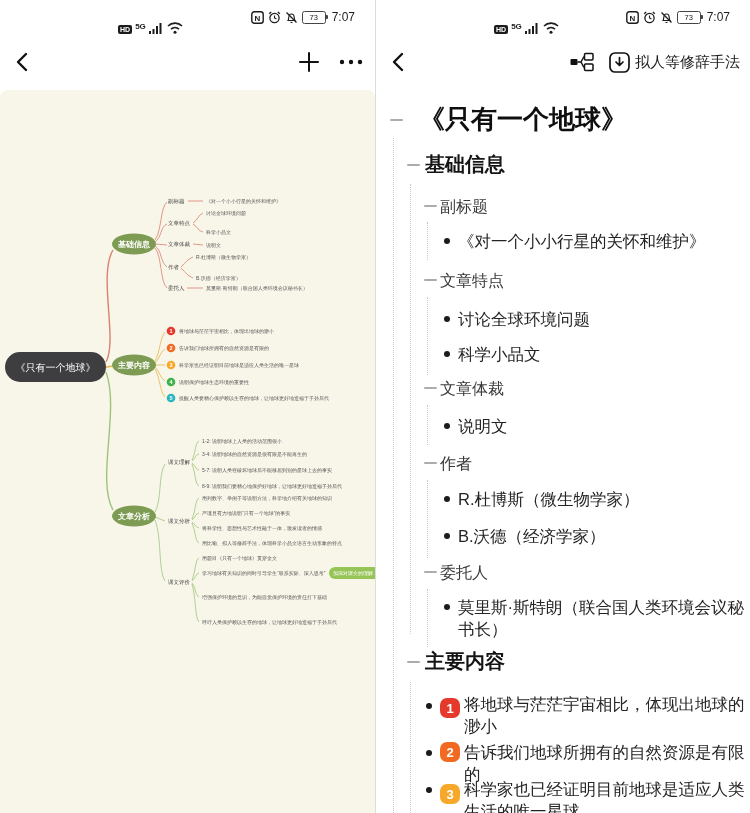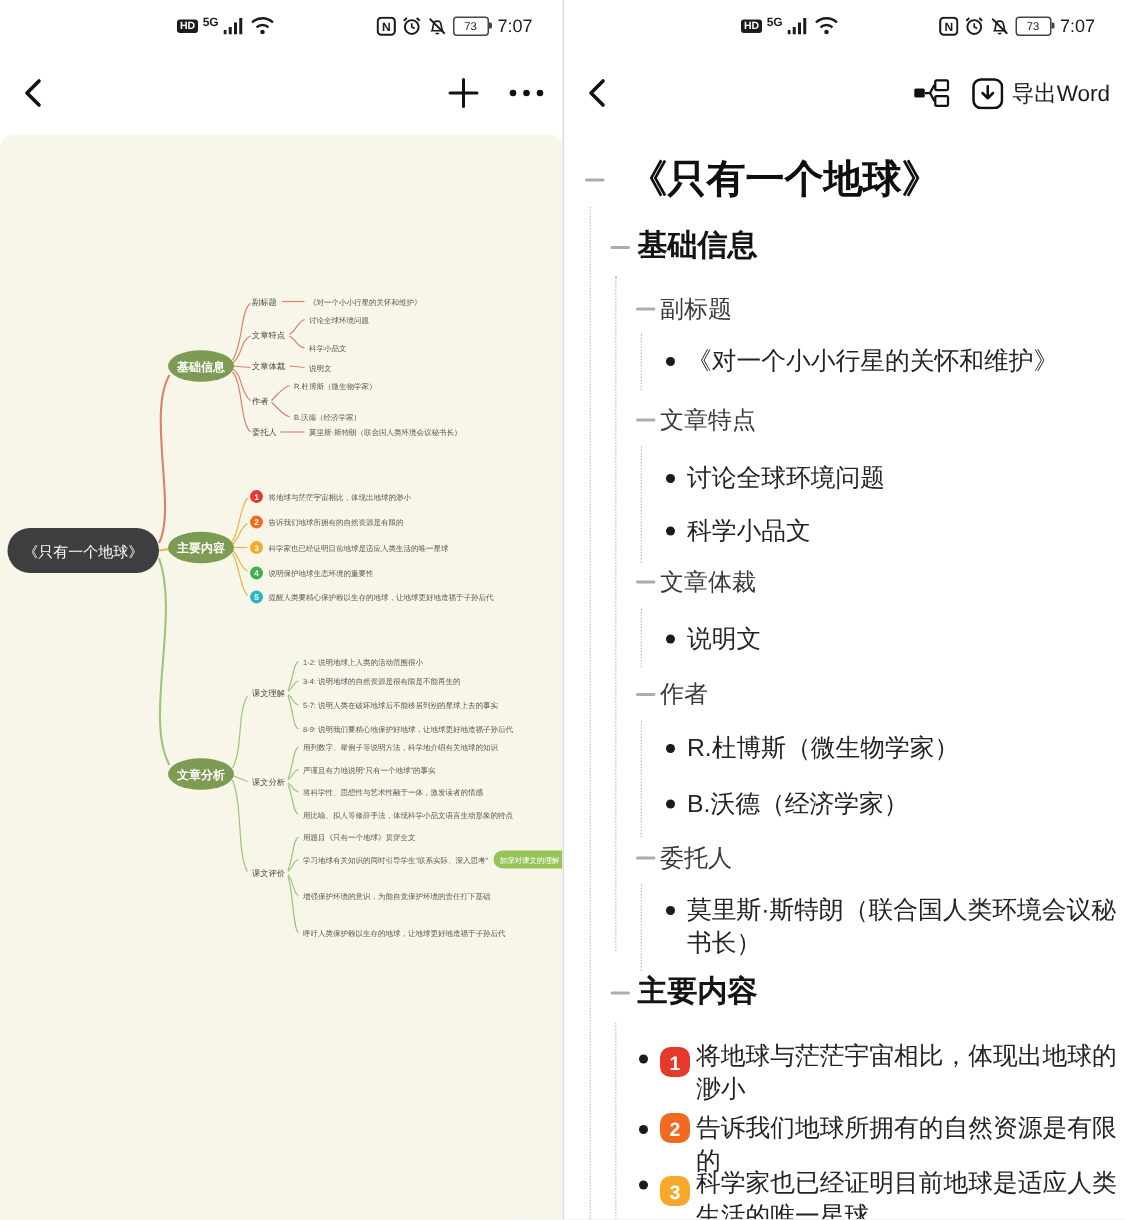--- a/index.html
+++ b/index.html
@@ -4,21 +4,21 @@
 <style>
   html,body{margin:0;padding:0;background:#e9e9e9;}
   .stage{position:relative;width:750px;height:813px;background:#ffffff;
          font-family:"Liberation Sans","DejaVu Sans",sans-serif;overflow:hidden;}
   .phone{position:absolute;top:0;width:375px;height:813px;background:#fff;box-sizing:border-box;}
   .phone.left{left:0;}
   .phone.right{left:375px;border-left:1px solid #dcdcdc;}
 
   
   .statusbar{position:relative;height:34px;background:#fff;color:#1c1c1c;}
-  .sb-group-l{position:absolute;left:118px;top:0;height:34px;display:flex;align-items:center;gap:3px;}
+  .sb-group-l{position:absolute;left:118px;top:0;height:34px;display:flex;align-items:flex-end;gap:3px;}
   .sb-group-r{position:absolute;right:20px;top:0;height:34px;display:flex;align-items:center;gap:4px;}
   .hd-badge{background:#1c1c1c;color:#fff;font-size:7px;font-weight:bold;border-radius:2px;
             padding:1px 2px;line-height:1;}
   .net-label{font-size:8px;font-weight:bold;letter-spacing:0;transform:translateY(-3px);}
   .sb-time{font-size:12px;margin-left:2px;}
   .battery{position:relative;width:22px;height:11px;border:1px solid #444;border-radius:2.5px;
            display:flex;align-items:center;justify-content:center;}
   .battery:after{content:"";position:absolute;right:-3px;top:3px;width:2px;height:4px;background:#444;border-radius:0 1px 1px 0;}
   .battery span{font-size:7.5px;color:#222;}
 
@@ -306,21 +306,21 @@
             <path d="M7.5 10 L11 10 M11 10 L14 4.5 M11 10 L14 15.5" fill="none" stroke="#111" stroke-width="1.5"></path>
             <rect x="14.5" y="1.5" width="8.5" height="6.5" rx="1" fill="none" stroke="#111" stroke-width="1.5"></rect>
             <rect x="14.5" y="12" width="8.5" height="6.5" rx="1" fill="none" stroke="#111" stroke-width="1.5"></rect>
           </svg>
         </div>
         <div class="export-btn">
           <svg width="21" height="21" viewBox="0 0 21 21">
             <rect x="1" y="1" width="19" height="19" rx="5" fill="none" stroke="#111" stroke-width="1.7"></rect>
             <path d="M10.5 5.5 L10.5 13 M7 10 L10.5 13.5 L14 10" fill="none" stroke="#111" stroke-width="1.7" stroke-linecap="round" stroke-linejoin="round"></path>
           </svg>
-          <span class="export-label">导出Word</span>
+          <span class="export-label">拟人等修辞手法</span>
         </div>
       </div>
     </div>
 
     <div class="outline">
 
       <div class="dotline" style="left:17px;top:48px;height:675px;"></div>
       <div class="dotline" style="left:34px;top:94px;height:450px;"></div>
       <div class="dotline" style="left:34px;top:592px;height:131px;"></div>
       <div class="dotline" style="left:51px;top:132px;height:38px;"></div>

